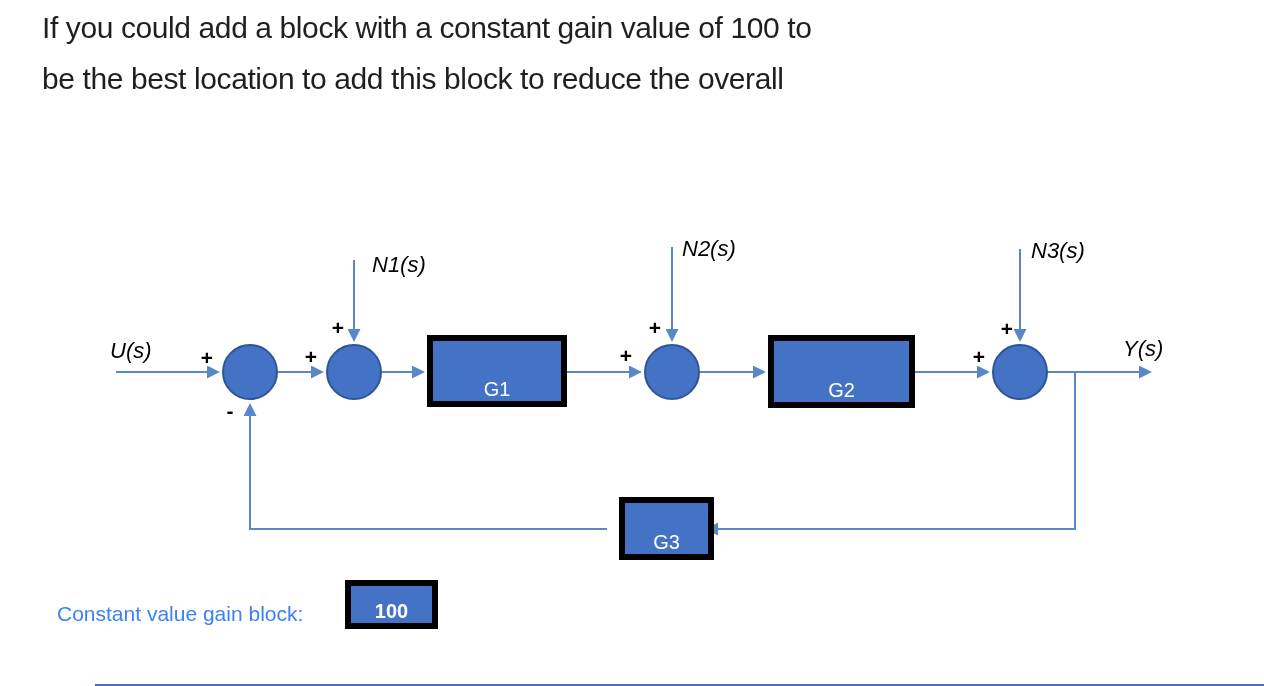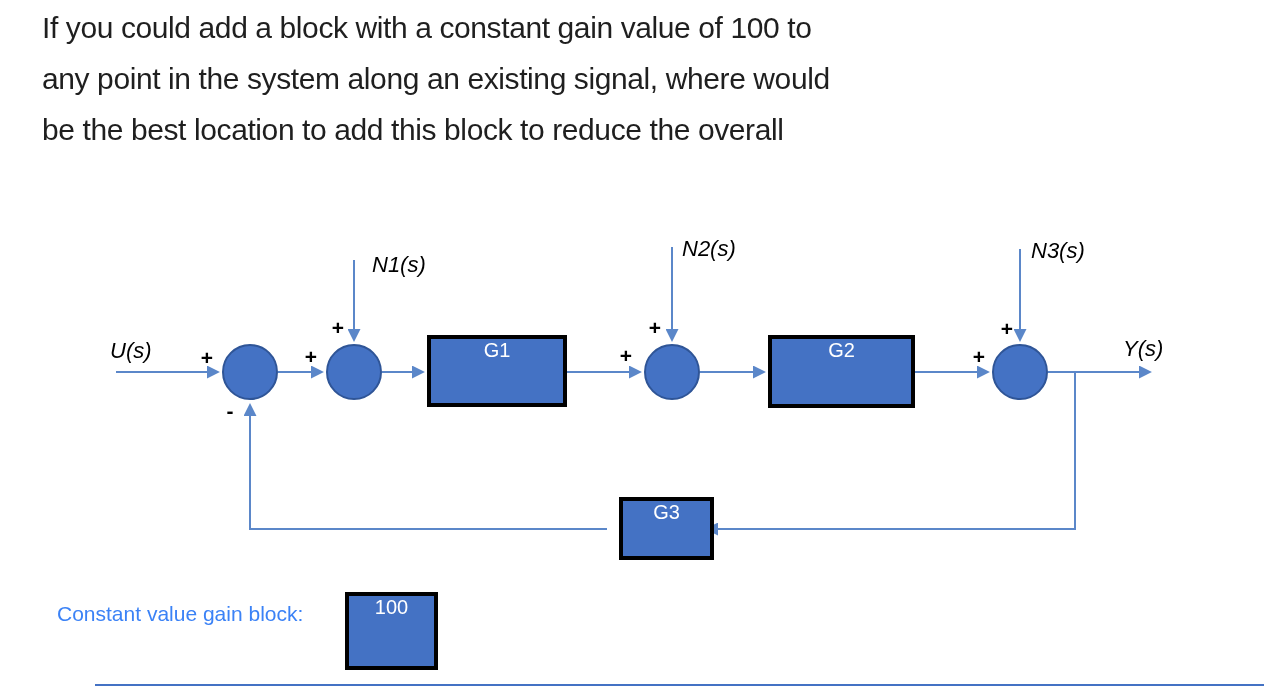--- a/index.html
+++ b/index.html
@@ -30,22 +30,22 @@
     width: 56px; height: 56px;
     box-sizing: border-box;
     border-radius: 50%;
     background: #4472C4;
     border: 2px solid #2F5597;
   }
   .block {
     position: absolute; z-index: 2;
     box-sizing: border-box;
     background: #4472C4;
-    border: 4px solid #000000;
-    display: flex; align-items: flex-start; justify-content: center;
+    border: 6px solid #000000;
+    display: flex; align-items: flex-end; justify-content: center;
     color: #ffffff;
     font-size: 20px;
     font-weight: 400;
   }
   .siglabel {
     position: absolute; z-index: 3;
     color: #000000;
     font-size: 22px;
     font-style: italic;
     white-space: nowrap;
@@ -68,21 +68,20 @@
   .bottom-line {
     position: absolute; left: 95px; bottom: 0; width: 1169px; height: 2px;
     background: #4472C4; z-index: 1;
   }
 </style>
 </head>
 <body>
 
 <div class="question">
   <div class="qline">If you could add a block with a constant gain value of 100 to</div>
-  <div class="qline">any point in the system along an existing signal, where would</div>
   <div class="qline">be the best location to add this block to reduce the overall</div>
 </div>
 
 <div class="diagram">
 
   <svg class="wires" width="1264" height="686" viewBox="0 0 1264 686">
     <defs>
       <marker id="arr" viewBox="0 0 10 10" refX="8.5" refY="5" markerWidth="6.5" markerHeight="6.5" orient="auto-start-reverse">
         <path d="M0,0 L10,5 L0,10 z" fill="#5B87C9"></path>
       </marker>
@@ -127,18 +126,18 @@
   <div class="sign" style="left:207px; top:357px;">+</div>
   <div class="sign" style="left:230px; top:410px;">-</div>
   <div class="sign" style="left:311px; top:356px;">+</div>
   <div class="sign" style="left:338px; top:327px;">+</div>
   <div class="sign" style="left:626px; top:355px;">+</div>
   <div class="sign" style="left:655px; top:327px;">+</div>
   <div class="sign" style="left:979px; top:356px;">+</div>
   <div class="sign" style="left:1007px; top:328px;">+</div>
 
   <div class="gain-caption">Constant value gain block:</div>
-  <div class="block" style="left:345px; top:592px; width:93px; height:78px;">
+  <div class="block" style="left:345px; top:580px; width:93px; height:49px;font-weight:bold;">
     <span>100</span>
   </div>
 
   <div class="bottom-line"></div>
 </div>
 
 </body></html>

